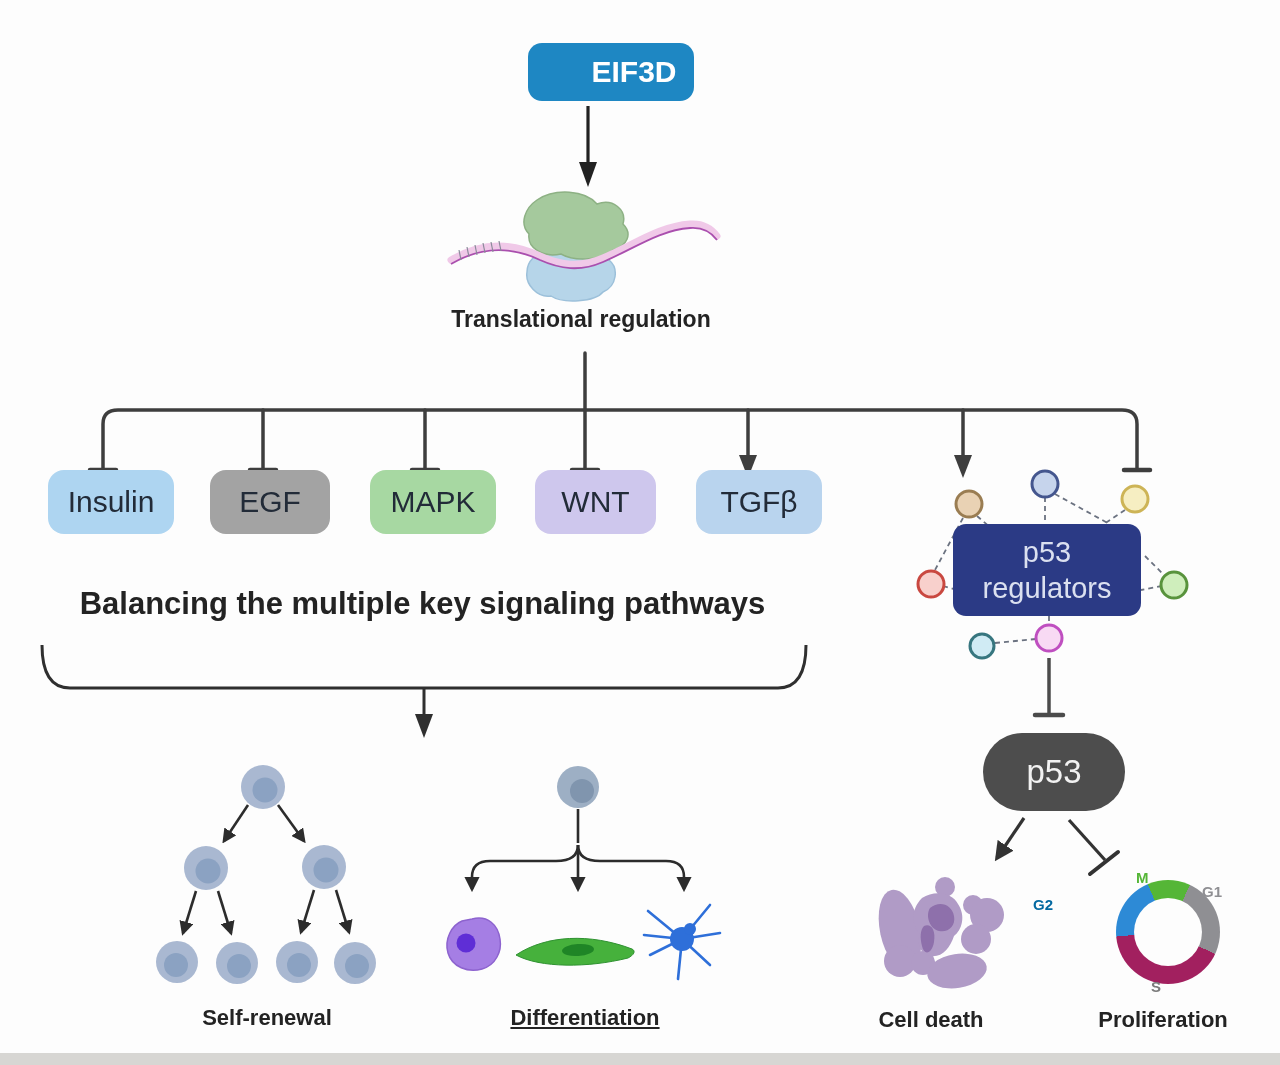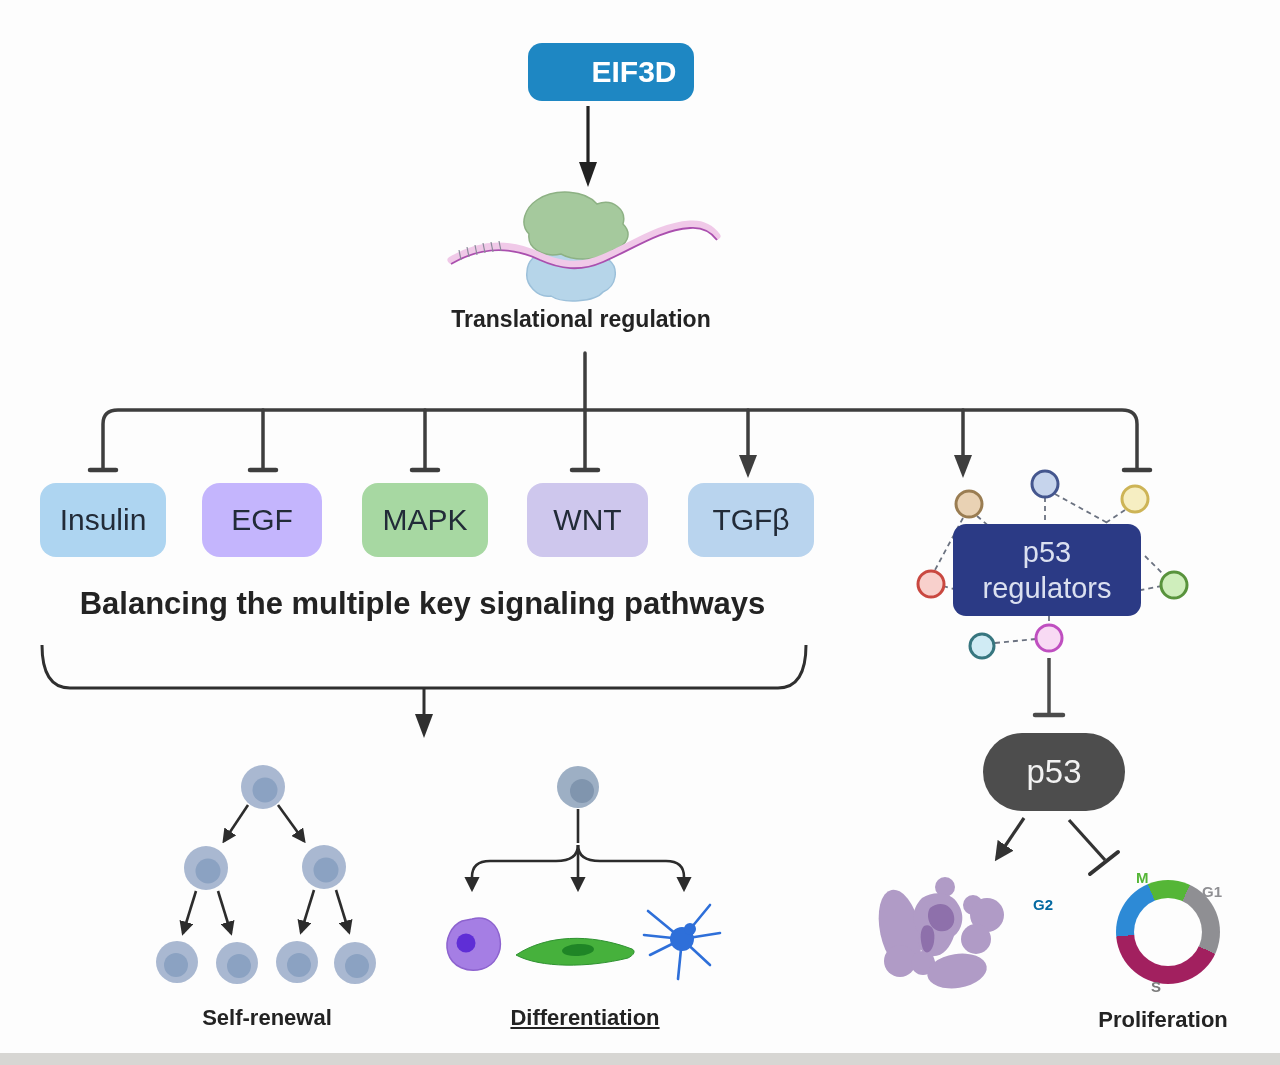--- a/index.html
+++ b/index.html
@@ -9,21 +9,21 @@
   }
   .abs{position:absolute;}
   .node{
     display:flex;align-items:center;justify-content:center;
     border-radius:16px;color:#222b38;font-size:30px;
   }
   #eif3d-box{
     left:528px;top:43px;width:120px;height:58px;border-radius:14px;
     color:#ffffff;font-weight:bold;font-size:30px;padding-left:46px;
   }
-  .pbox{top:483px;height:74px;}
+  .pbox{top:470px;height:64px;margin-left:8px;}
   .caption{
     text-align:center;font-weight:bold;color:#232323;
   }
   #p53reg-box{
     left:953px;top:524px;width:188px;height:92px;border-radius:13px;
     flex-direction:column;color:#dbe0f0;font-size:29px;line-height:36px;z-index:3;
   }
   #p53-box{
     left:983px;top:733px;width:142px;height:78px;border-radius:39px;
     color:#f2f2f2;font-size:33px;z-index:3;
@@ -89,21 +89,21 @@
     </g>
     <g fill="#3e3e3e">
       <path d="M748,133 L739,110 L757,110 Z"></path>
       <path d="M963,133 L954,110 L972,110 Z"></path>
     </g>
   </svg>
 
   <div class="abs node pbox" style="left: 40px; width: 126px; background: rgb(174, 213, 241);">
     <span>Insulin</span>
     </div>
-  <div class="abs node pbox" style="left: 202px; width: 120px; background: #c4b5fd; border-radius: 18px;">
+  <div class="abs node pbox" style="left: 202px; width: 120px; background: #a3a3a3;">
     <span>EGF</span>
     </div>
   <div class="abs node pbox" style="left: 362px; width: 126px; background: rgb(167, 216, 162);">
     <span>MAPK</span>
     </div>
   <div class="abs node pbox" style="left: 688px; width: 126px; background: rgb(185, 212, 238);">
     <span>TGFβ</span>
     </div>
   <div class="abs node pbox" style="left: 527px; width: 121px; background: rgb(206, 199, 237);">
     <span>WNT</span>
@@ -251,16 +251,17 @@
   <div class="abs" id="donut" style="background: conic-gradient(from 25deg, rgb(143, 143, 147) 0deg, rgb(143, 143, 147) 90deg, rgb(162, 32, 95) 90deg, rgb(162, 32, 95) 240deg, rgb(45, 138, 214) 240deg, rgb(45, 138, 214) 312deg, rgb(85, 182, 55) 312deg, rgb(85, 182, 55) 360deg);">
     <div id="donut-hole"></div>
   </div>
   <div class="abs cycle-label" style="left: 1136px; top: 869px; color: rgb(85, 182, 55);">M</div>
   <div class="abs cycle-label" style="left: 1202px; top: 883px; color: rgb(143, 143, 147);">G1</div>
   <div class="abs cycle-label" style="left: 1033px; top: 896px; color: #0369a1;">G2</div>
   <div class="abs cycle-label" style="left:1151px;top:978px;color:#7b7b7b;">S</div>
 
   <div class="abs caption outcome" style="left:147px;top:1005px;width:240px;">Self-renewal</div>
   <div class="abs caption outcome" style="left:453px;top:1005px;width:264px;text-decoration:underline;">Differentiation</div>
+  <div class="abs caption outcome" style="left:831px;top:1007px;width:200px;">Cell death</div>
   <div class="abs caption outcome" style="left:1046px;top:1007px;width:234px;">Proliferation</div>
 
   <div class="abs" id="bottom-strip"></div>
 </div>
 
 </body></html>

